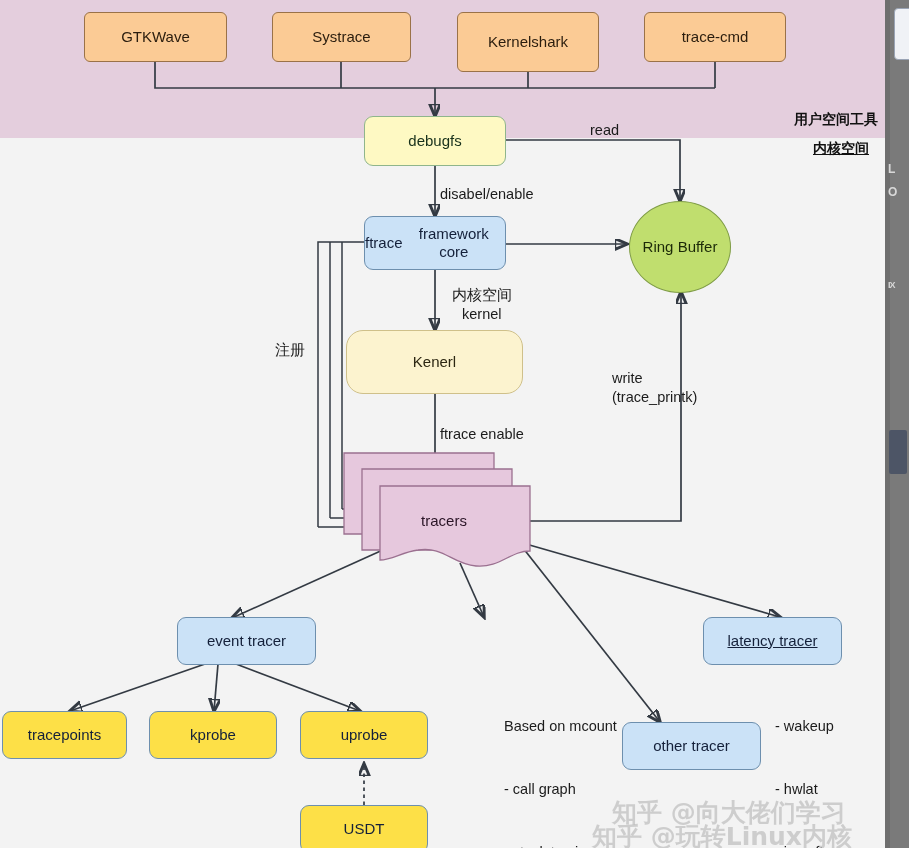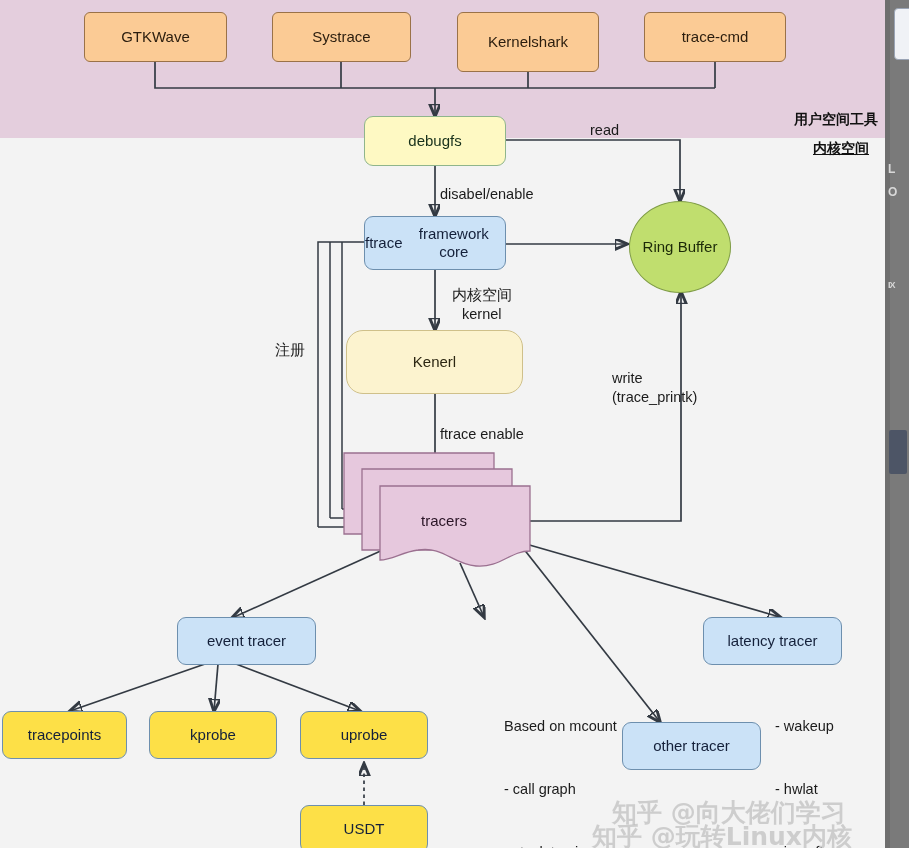--- a/index.html
+++ b/index.html
@@ -258,21 +258,21 @@
         <path d="M40,36 H190 V101
                  C 170,101 160,118 136,116
                  C 112,114 104,96 78,100
                  C 62,102 52,110 40,110 Z"></path>
       </g>
     </svg>
     <div class="doc-label" style="top:62px; left:18px; width:172px;">tracers</div>
   </div>
 
   <div class="node blue" style="left:150px; top:617px; width:139px; height:48px;margin-left:27px;">event tracer</div>
-  <div class="node blue" style="left:703px; top:617px; width:139px; height:48px;">latency tracer</div>
+  <div class="node blue" style="left:703px; top:617px; width:139px; height:48px;text-decoration:underline;">latency tracer</div>
   <div class="node blue" style="left:622px; top:722px; width:139px; height:48px;">other tracer</div>
 
   <div class="node blue-sq" style="left:2px;   top:711px; width:125px; height:48px;">tracepoints</div>
   <div class="node blue-sq" style="left:149px; top:711px; width:128px; height:48px;">kprobe</div>
   <div class="node blue-sq" style="left:300px; top:711px; width:128px; height:48px;">uprobe</div>
   <div class="node blue-sq" style="left:300px; top:805px; width:128px; height:48px;">USDT</div>
 
   <div class="etext" style="left:590px; top:121px;">read</div>
   <div class="etext" style="left:440px; top:185px;">disabel/enable</div>
   <div class="etext cjk" style="left:452px; top:286px;">内核空间</div>

